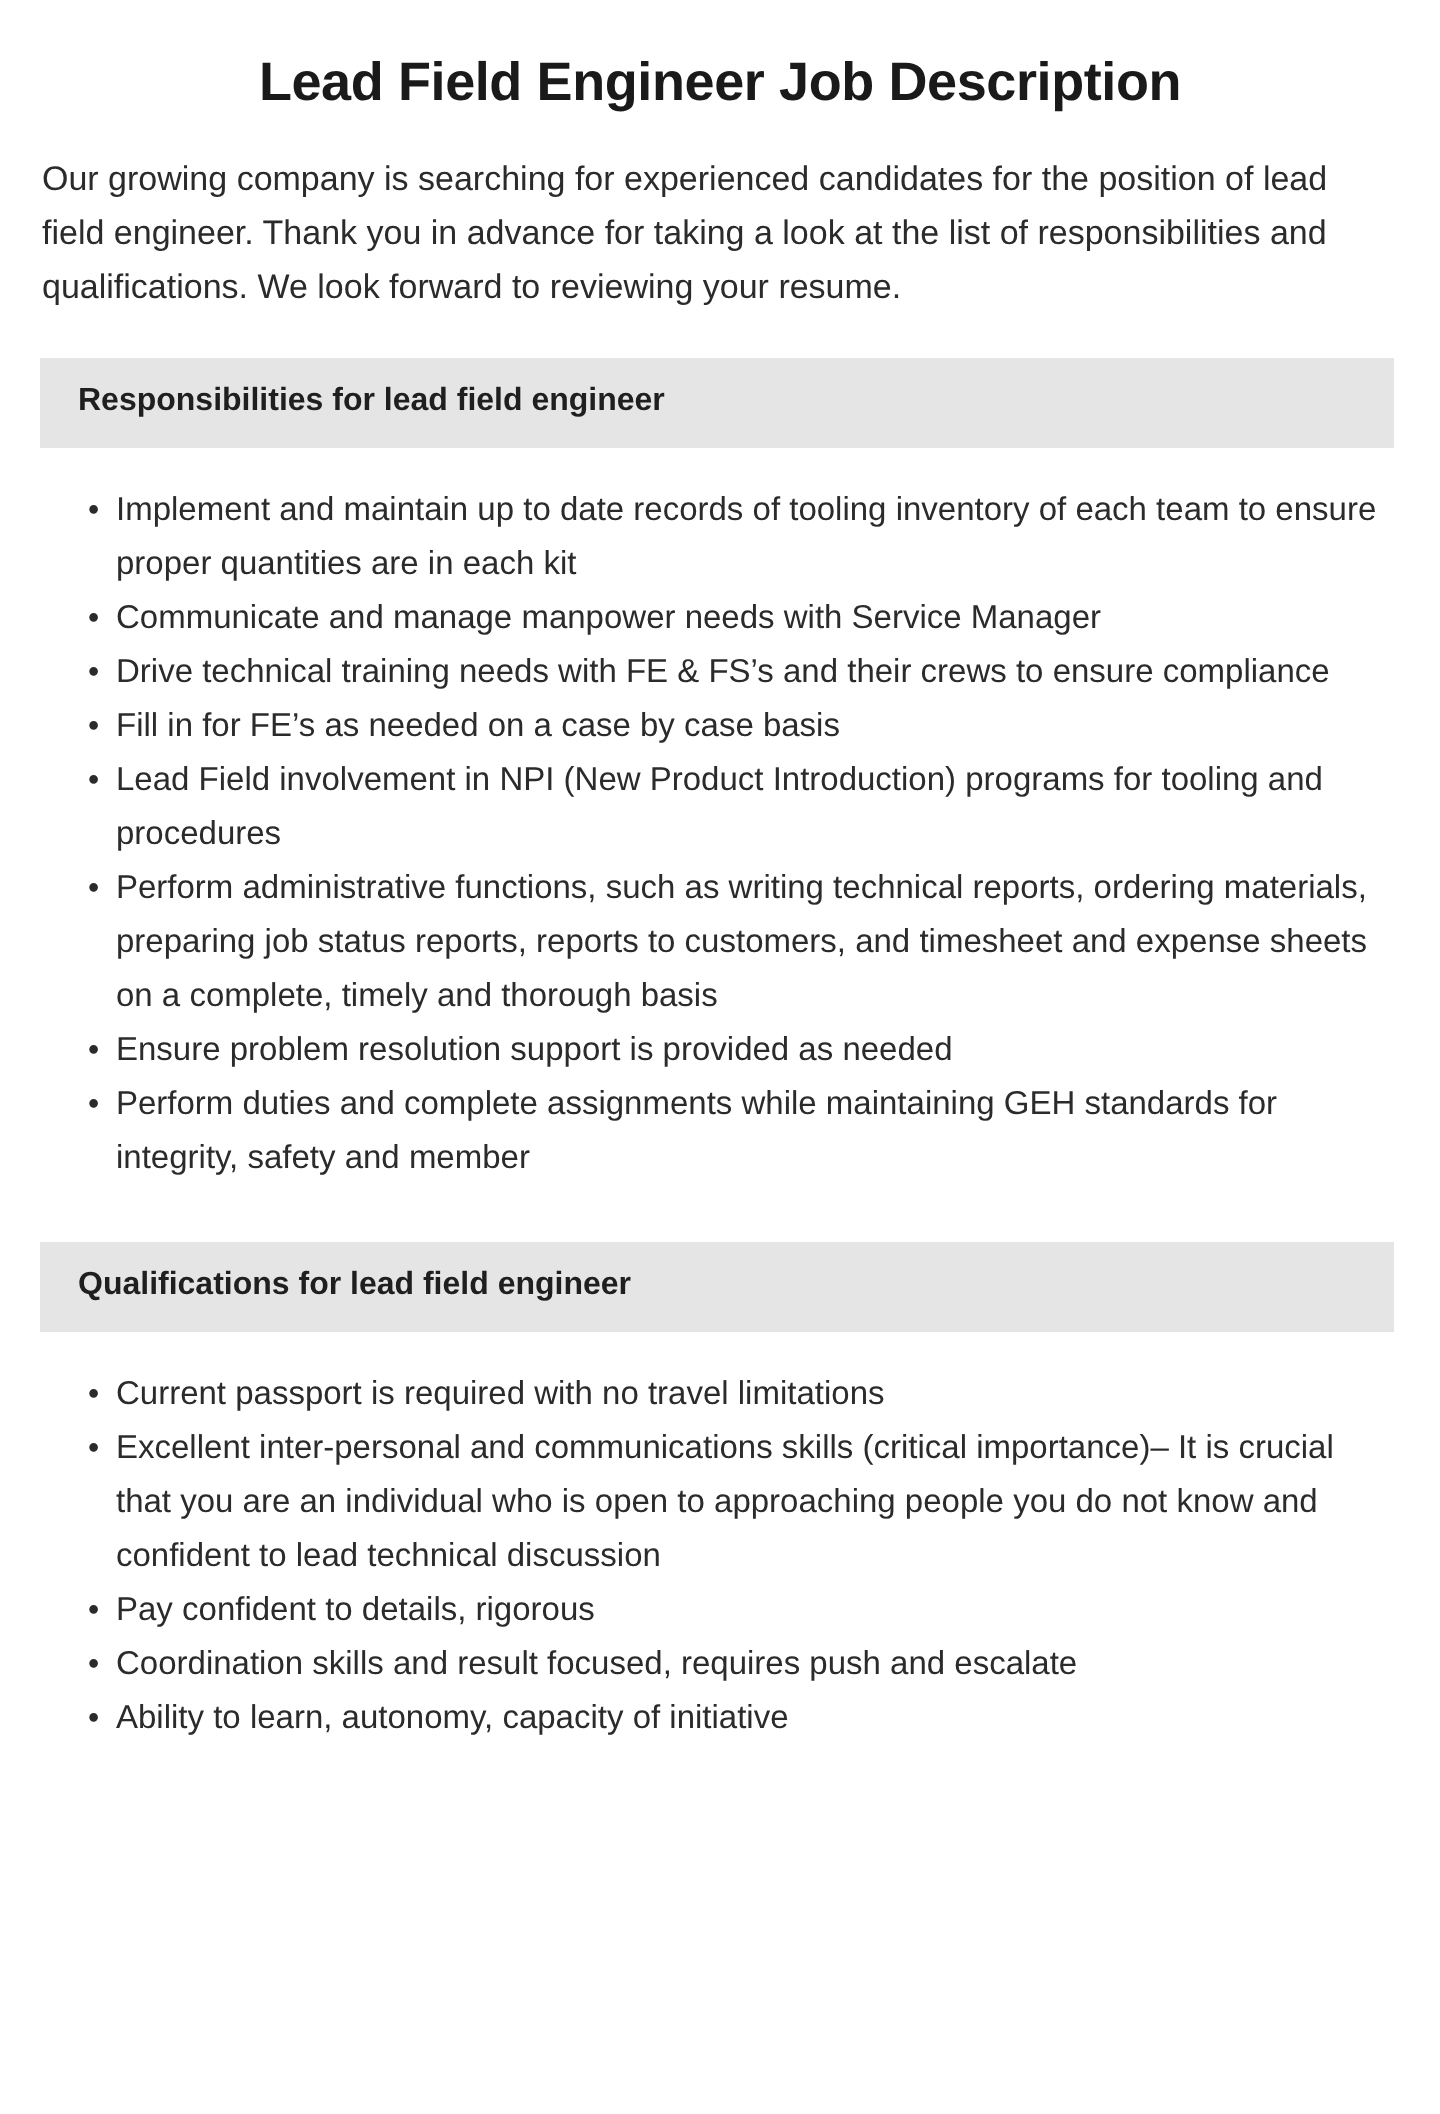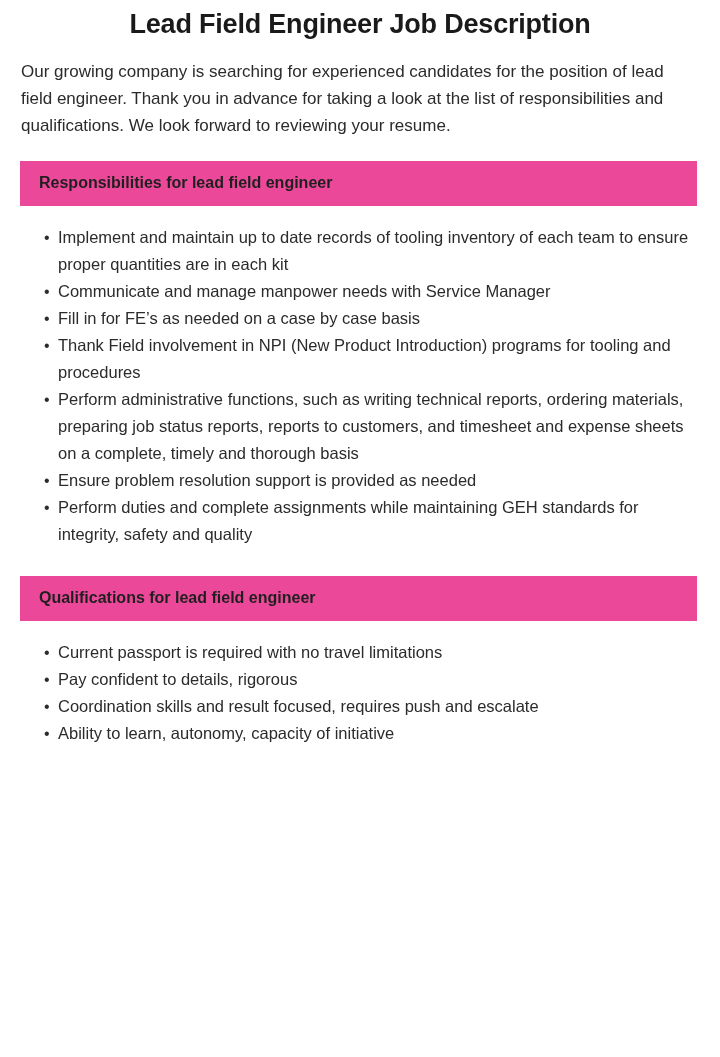--- a/index.html
+++ b/index.html
@@ -17,21 +17,21 @@
 
   .page {
     width: 720px;
     box-sizing: border-box;
     padding: 0;
     position: relative;
   }
 
   
   .doc-title {
-    margin: 0;
+    margin: 17px;
     padding: 6px 20px 0 20px;
     font-size: 27px;
     line-height: 36px;
     font-weight: bold;
     text-align: center;
     color: #1a1a1a;
     letter-spacing: -0.2px;
   }
 
   
@@ -42,21 +42,21 @@
     line-height: 27px;
     color: #2b2b2b;
   }
 
   
   .section {
     margin-top: 22px;
   }
   .section-header {
     margin: 0 23px 0 20px;
-    background: #ec4899;
+    background: #e5e5e5;
     padding: 12px 19px 13px 19px;
     box-sizing: border-box;
   }
   .section-header-text {
     font-size: 16px;
     line-height: 20px;
     font-weight: bold;
     color: #1f1f1f;
   }
 
@@ -100,33 +100,35 @@
 
   <p class="intro">Our growing company is searching for experienced candidates for the position of lead field engineer. Thank you in advance for taking a look at the list of responsibilities and qualifications. We look forward to reviewing your resume.</p>
 
   <section class="section section-responsibilities">
     <div class="section-header">
       <span class="section-header-text">Responsibilities for lead field engineer</span>
     </div>
     <ul class="bullet-list">
         <li>Implement and maintain up to date records of tooling inventory of each team to ensure proper quantities are in each kit</li>
         <li>Communicate and manage manpower needs with Service Manager</li>
+        <li>Drive technical training needs with FE &amp; FS’s and their crews to ensure compliance</li>
         <li>Fill in for FE’s as needed on a case by case basis</li>
-        <li>Thank Field involvement in NPI (New Product Introduction) programs for tooling and procedures</li>
+        <li>Lead Field involvement in NPI (New Product Introduction) programs for tooling and procedures</li>
         <li>Perform administrative functions, such as writing technical reports, ordering materials, preparing job status reports, reports to customers, and timesheet and expense sheets on a complete, timely and thorough basis</li>
         <li>Ensure problem resolution support is provided as needed</li>
-        <li>Perform duties and complete assignments while maintaining GEH standards for integrity, safety and quality</li>
+        <li>Perform duties and complete assignments while maintaining GEH standards for integrity, safety and member</li>
       </ul>
   </section>
 
   <section class="section section-qualifications">
     <div class="section-header">
       <span class="section-header-text">Qualifications for lead field engineer</span>
     </div>
     <ul class="bullet-list">
         <li>Current passport is required with no travel limitations</li>
+        <li>Excellent inter-personal and communications skills (critical importance)– It is crucial that you are an individual who is open to approaching people you do not know and confident to lead technical discussion</li>
         <li>Pay confident to details, rigorous</li>
         <li>Coordination skills and result focused, requires push and escalate</li>
         <li>Ability to learn, autonomy, capacity of initiative</li>
       </ul>
   </section>
 
 </div>
 
 </body></html>

